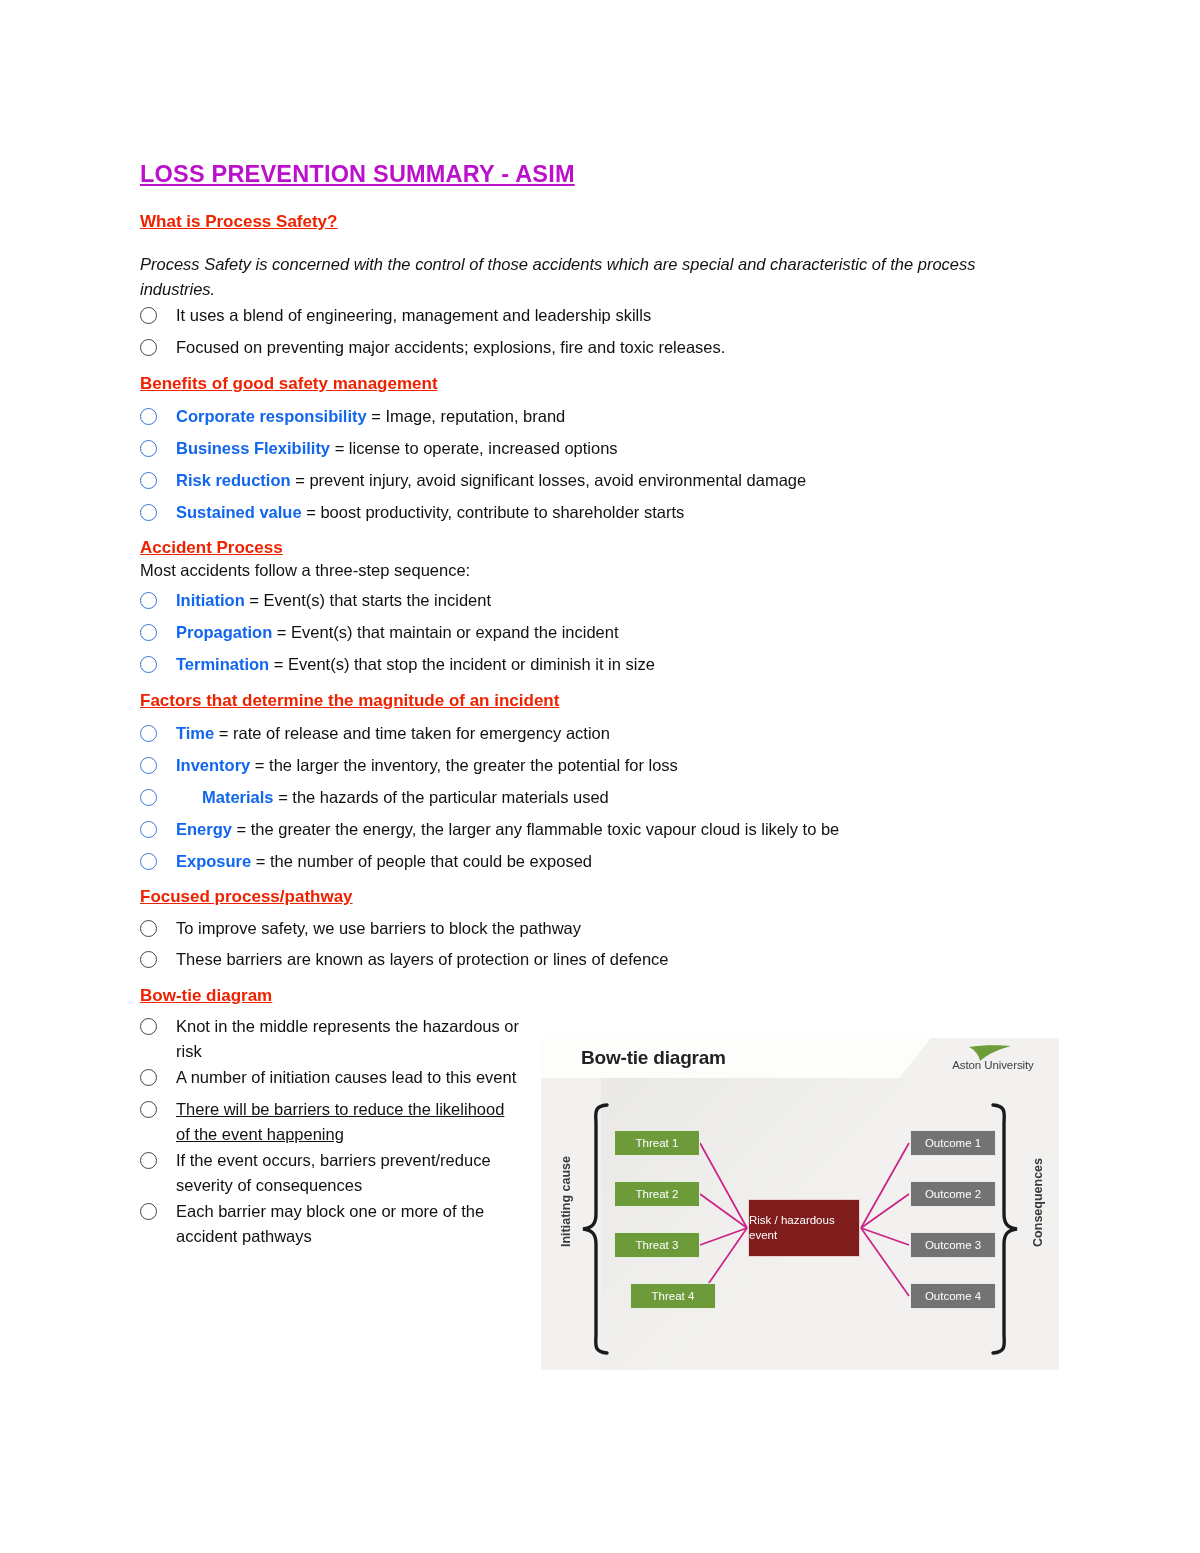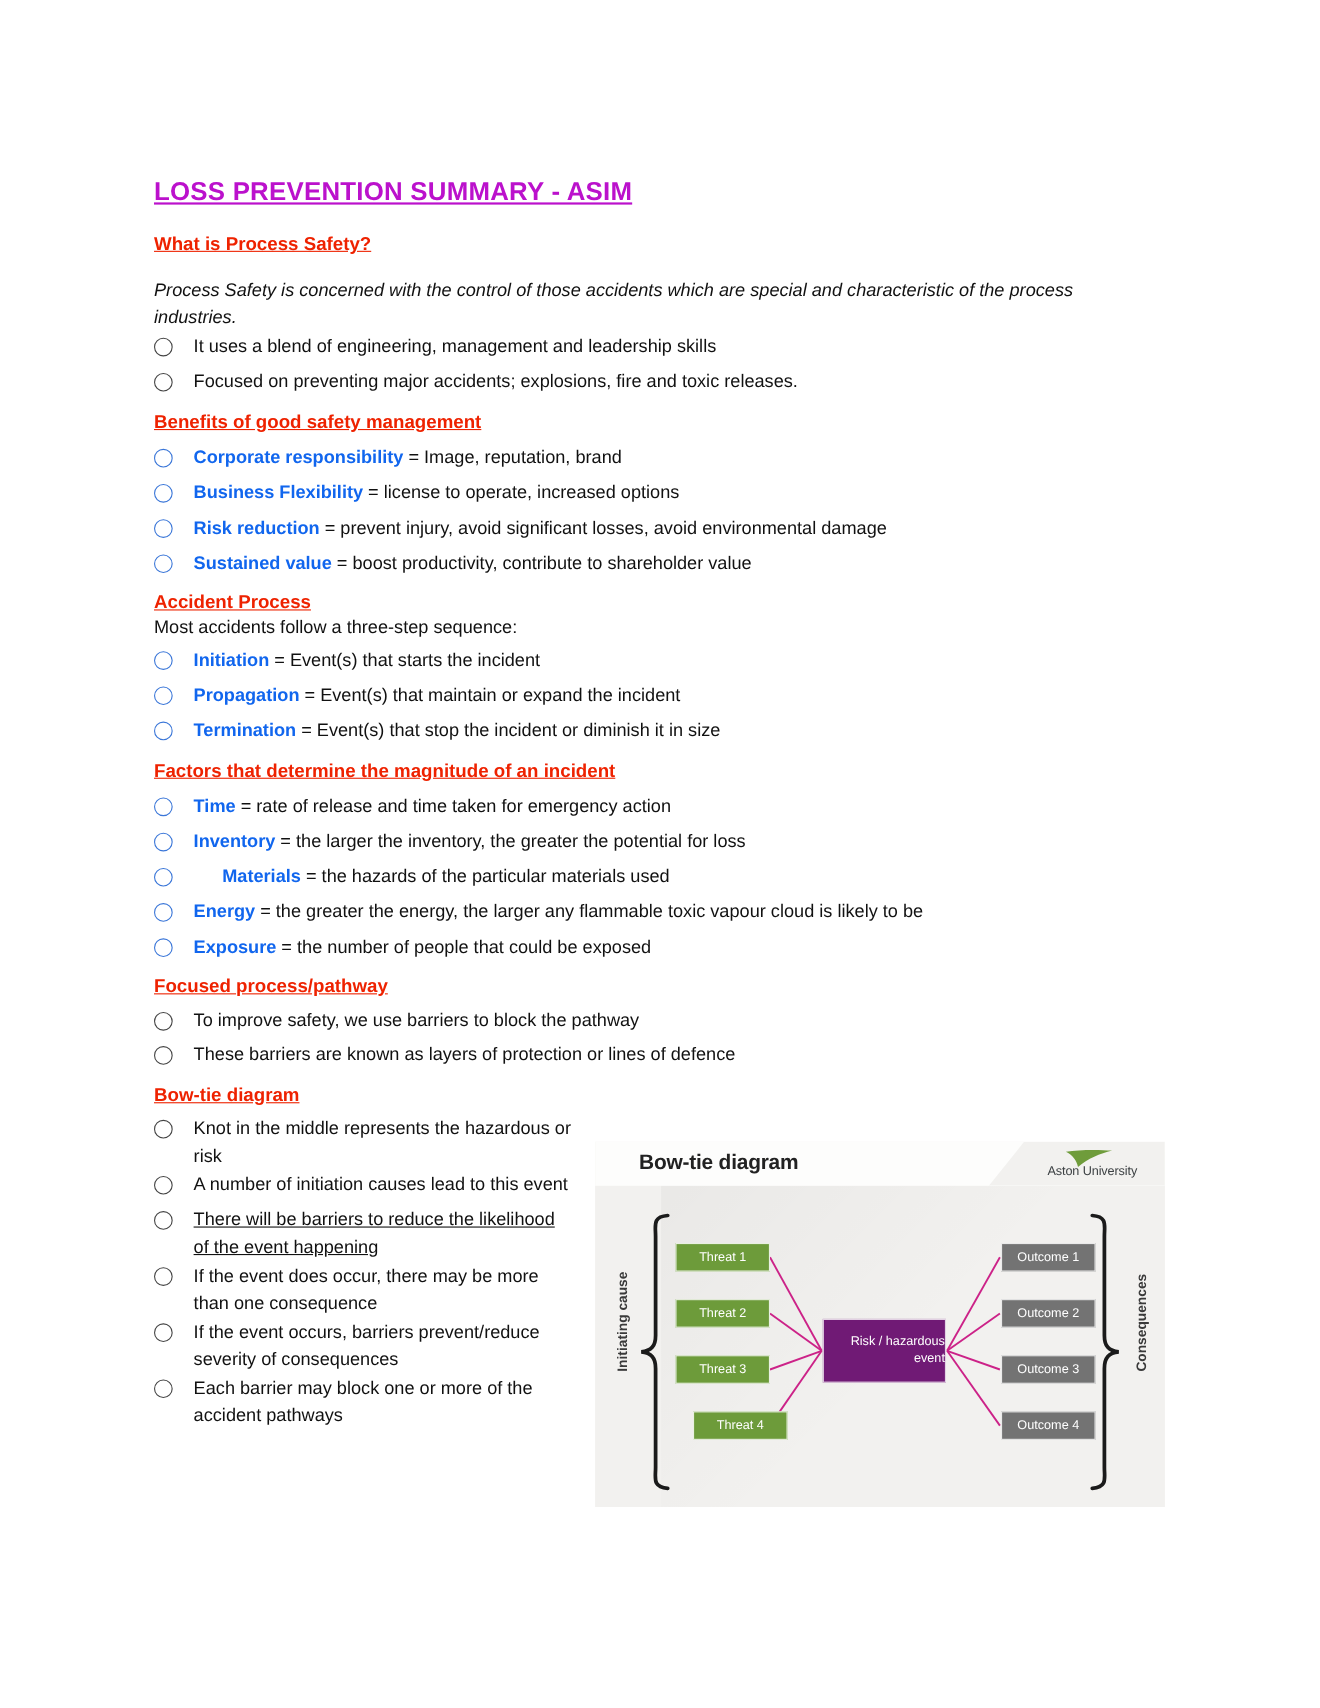--- a/index.html
+++ b/index.html
@@ -86,22 +86,22 @@
   .nodebox {
     position:absolute; width:86px; height:26px;
     display:flex; align-items:center; justify-content:center;
     color:#ffffff; font-size:11.5px;
     border:1.5px solid rgba(255,255,255,0.85);
   }
   .threat { background:#6d9b3a; }
   .outcome { background:#737373; }
   .center-node {
     position:absolute; width:112px; height:58px;
-    background:#701a75; border:1.5px solid rgba(255,255,255,0.8);
-    color:#fff; font-size:11.5px; line-height:15px; text-align:right;
+    background:#7f1d1d; border:1.5px solid rgba(255,255,255,0.8);
+    color:#fff; font-size:11.5px; line-height:15px; text-align:left;
     display:flex; align-items:center; justify-content:center;
   }
   .vlabel {
     position:absolute;
     font-size:12.5px; font-weight:bold; color:#3a3a3a;
     writing-mode:vertical-rl; transform:rotate(180deg);
     white-space:nowrap;
   }
   .brace { position:absolute; }
 </style>
@@ -134,21 +134,21 @@
     <div class="bullet blue-mark" style="height:32px;">
       <span class="mark"></span>
       <span class="txt"><b class="term">Business Flexibility</b><span> = license to operate, increased options</span></span>
     </div>
     <div class="bullet blue-mark" style="height:32px;">
       <span class="mark"></span>
       <span class="txt"><b class="term">Risk reduction</b><span> = prevent injury, avoid significant losses, avoid environmental damage</span></span>
     </div>
     <div class="bullet blue-mark" style="height:32px;">
       <span class="mark"></span>
-      <span class="txt"><b class="term">Sustained value</b><span> = boost productivity, contribute to shareholder value</span></span>
+      <span class="txt"><b class="term">Sustained value</b><span> = boost productivity, contribute to shareholder starts</span></span>
     </div>
   </div>
 
   <div class="h2" style="left:140px; top:538px;">Accident Process</div>
   <div class="para" style="left:140px; top:558px; width:900px;">Most accidents follow a three-step sequence:</div>
   <div class="bullets" style="left:140px; top:588px; width:900px;">
     <div class="bullet blue-mark" style="height:32px;">
       <span class="mark"></span>
       <span class="txt"><b class="term">Initiation</b><span> = Event(s) that starts the incident</span></span>
     </div>
@@ -204,24 +204,20 @@
       <span class="mark"></span>
       <span class="txt">Knot in the middle represents the hazardous or risk</span>
     </div>
     <div class="bullet" style="min-height:31px; margin-top:1px;">
       <span class="mark"></span>
       <span class="txt">A number of initiation causes lead to this event</span>
     </div>
     <div class="bullet" style="min-height:31px; margin-top:1px;text-decoration:underline;">
       <span class="mark"></span>
       <span class="txt">There will be barriers to reduce the likelihood of the event happening</span>
-    </div>
-    <div class="bullet" style="min-height:31px; margin-top:1px;">
-      <span class="mark"></span>
-      <span class="txt">If the event does occur, there may be more than one consequence</span>
     </div>
     <div class="bullet" style="min-height:31px; margin-top:1px;">
       <span class="mark"></span>
       <span class="txt">If the event occurs, barriers prevent/reduce severity of consequences</span>
     </div>
     <div class="bullet" style="min-height:31px; margin-top:1px;">
       <span class="mark"></span>
       <span class="txt">Each barrier may block one or more of the accident pathways</span>
     </div>
   </div>

